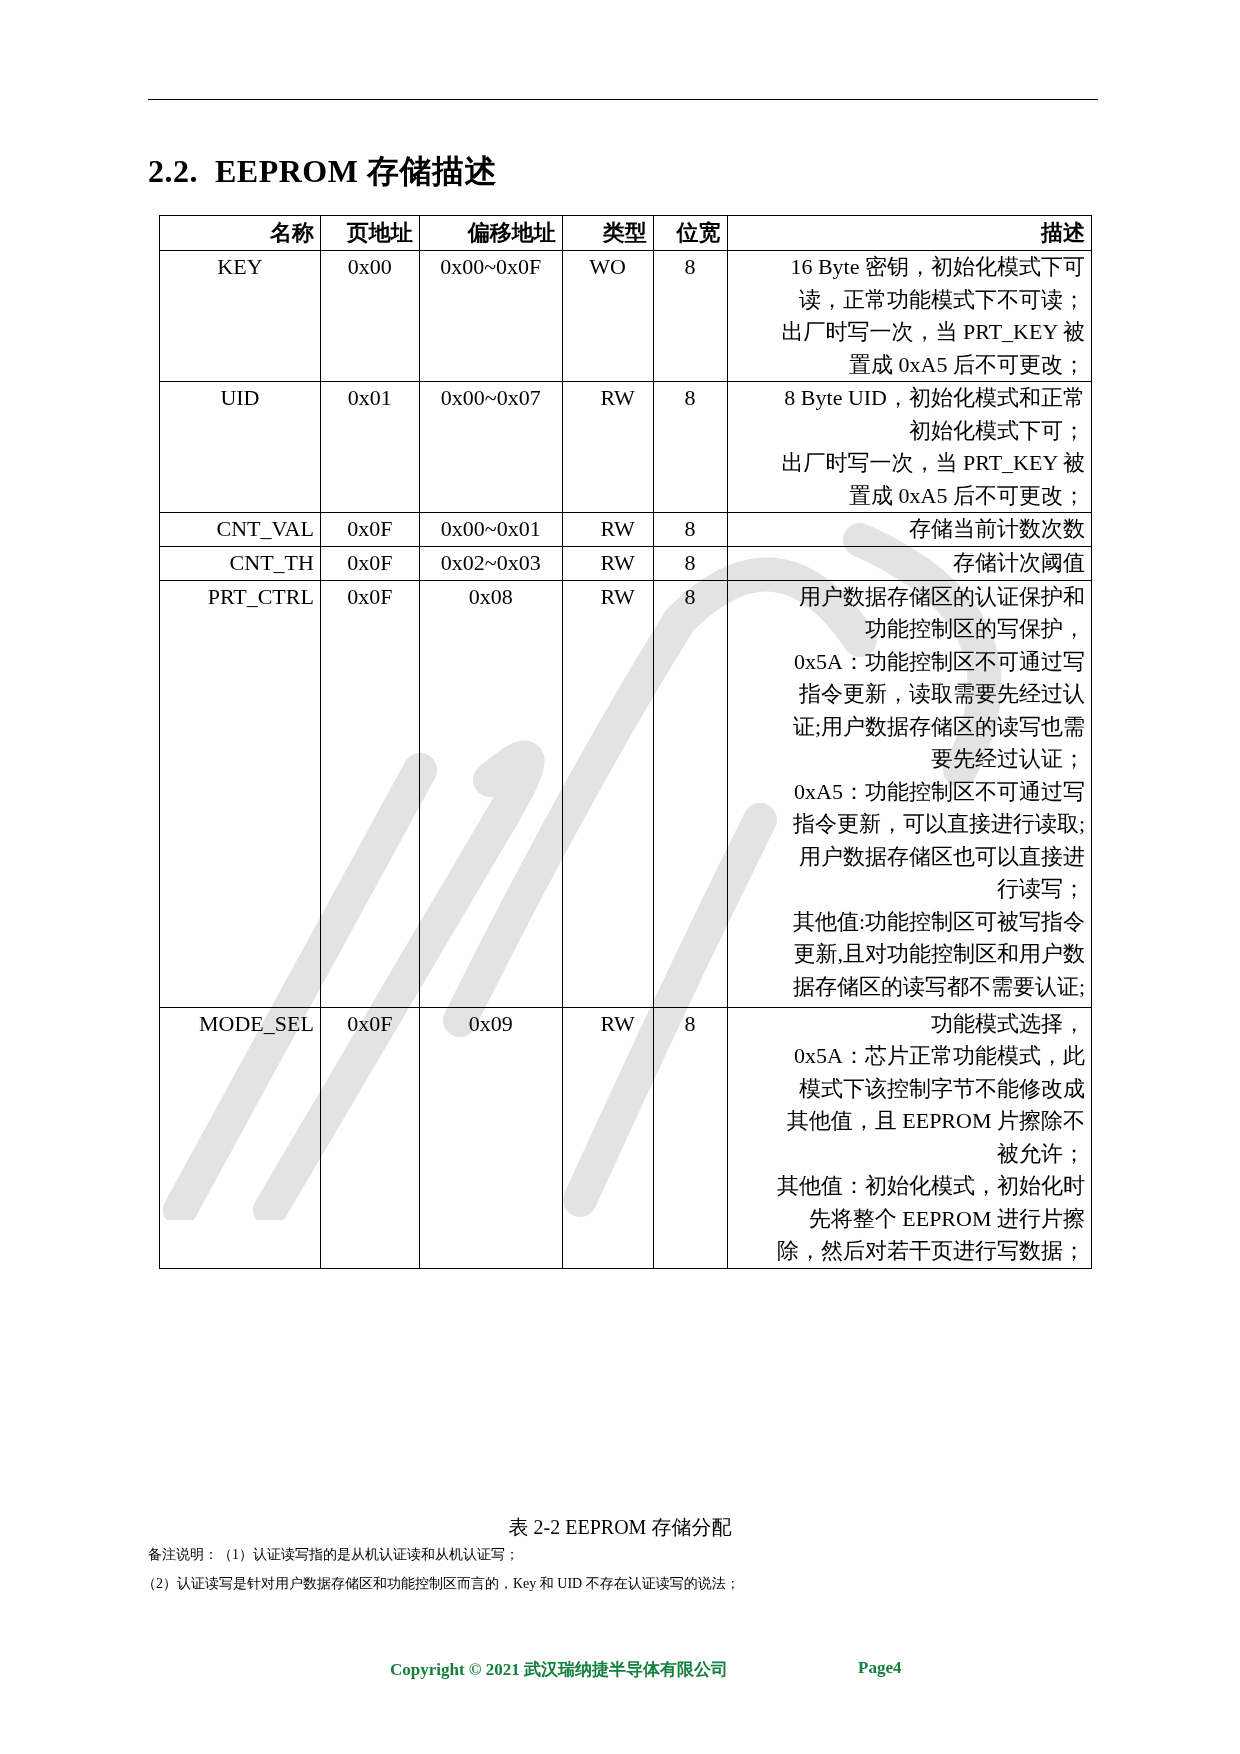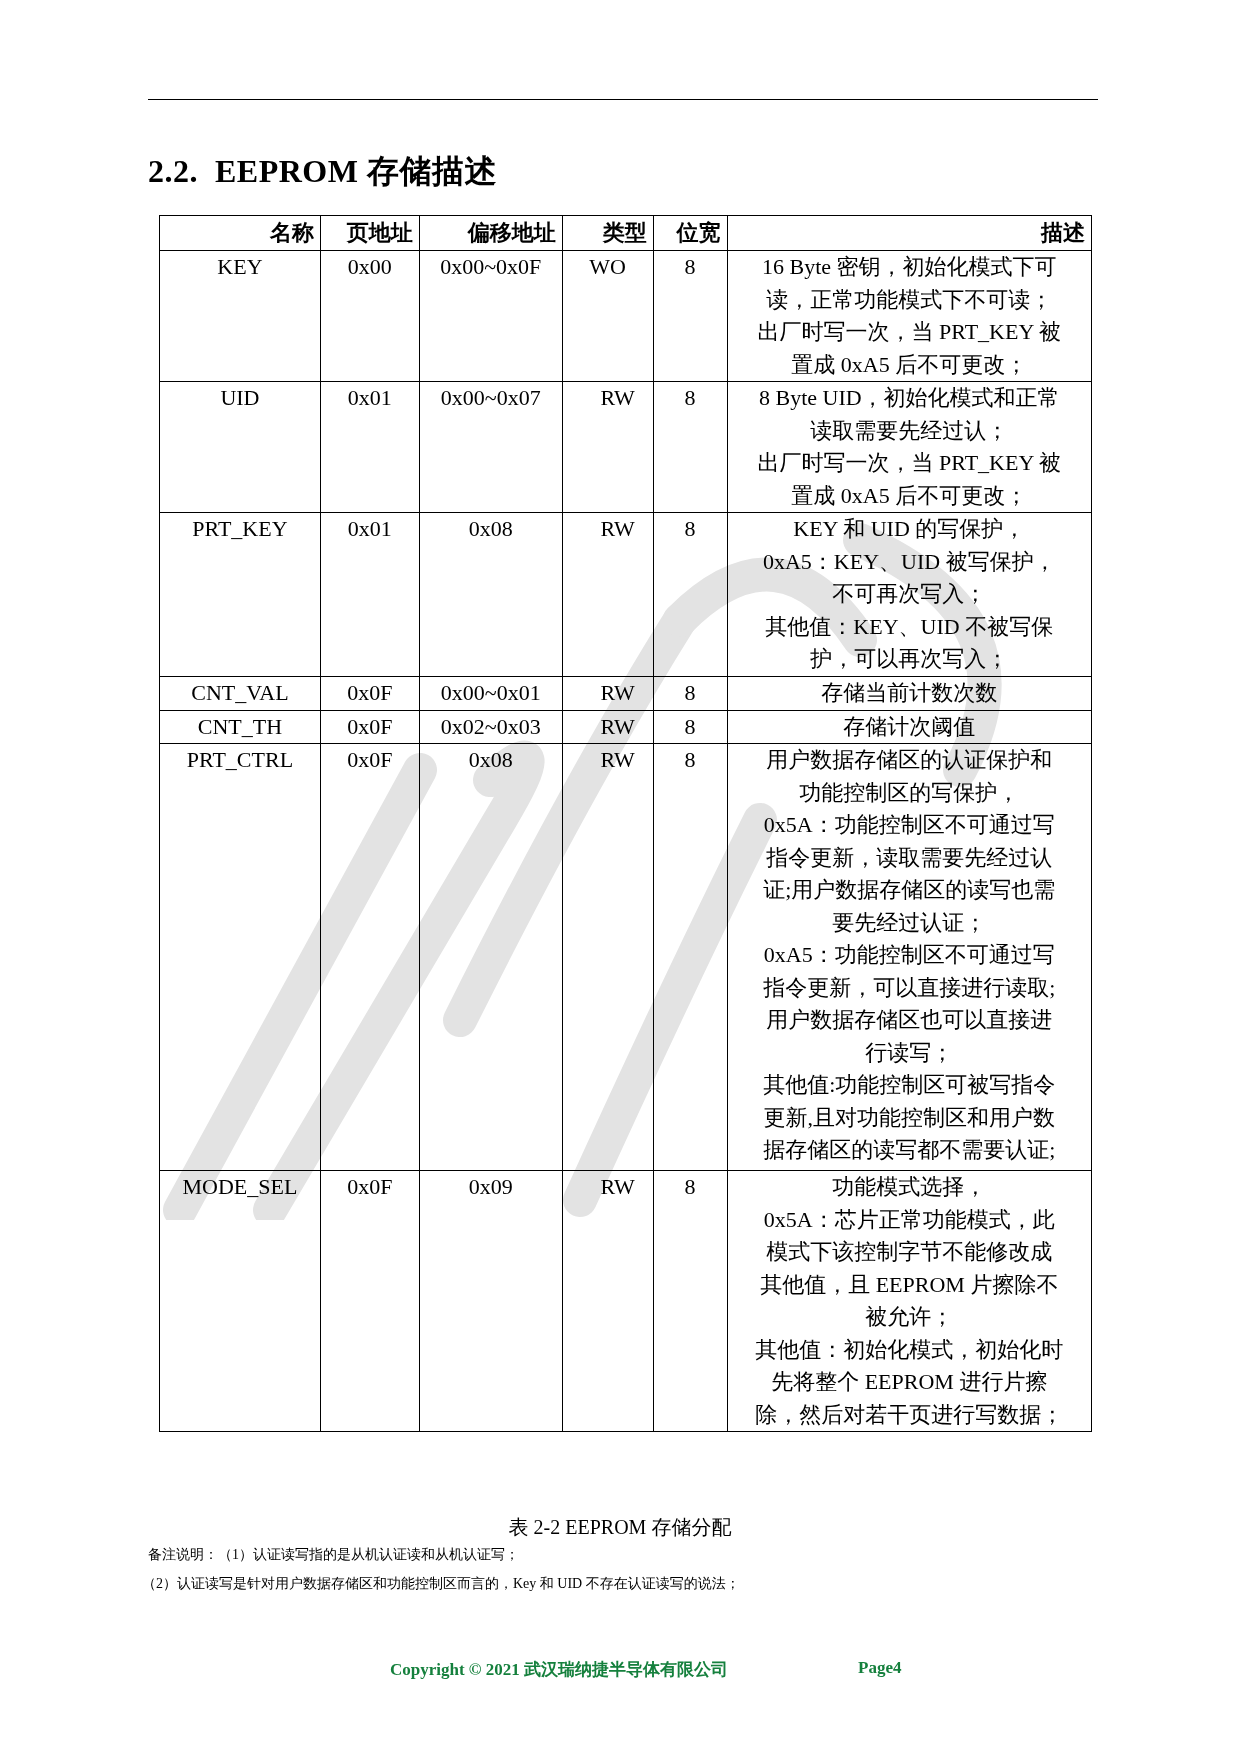--- a/index.html
+++ b/index.html
@@ -6,21 +6,21 @@
   body { width:1240px; height:1754px; position:relative; overflow:hidden;
          font-family:"Liberation Serif","DejaVu Serif",serif; color:#000; }
   .header-rule { position:absolute; left:148px; top:99px; width:950px; height:0; border-top:1.5px solid #000; }
   .section-title { position:absolute; left:148px; top:150px; font-size:32px; font-weight:bold; letter-spacing:0.5px; }
   .watermark { position:absolute; left:160px; top:520px; width:900px; height:700px; pointer-events:none; }
   table.mem { position:absolute; left:159px; top:215px; width:933px; border-collapse:collapse; font-size:22px; line-height:32.5px; }
   table.mem th, table.mem td { border:1.3px solid #000; vertical-align:top; padding:0 6px; }
   table.mem th { font-weight:bold; height:34px; line-height:34px; text-align:right; font-size:22px; }
   table.mem td.c { text-align:center; }
   table.mem td.r { text-align:right; padding-right:18px;margin-top:19px; }
-  table.mem td.l { text-align:center; }
+  table.mem td.l { text-align:right; }
   .desc-line { display:block; }
   .caption { position:absolute; left:0; width:1240px; top:1514px; text-align:center; font-size:20px; }
   .note { position:absolute; left:148px; font-size:14px; }
   .footer { position:absolute; top:1658px; font-size:17px; font-weight:bold; color:#15803d; }
 </style>
 </head>
 <body>
 
 <div class="header-rule"></div>
 
@@ -76,40 +76,26 @@
     </tr>
 
     <tr style="height:130px">
       <td class="c">UID</td>
       <td class="c">0x01</td>
       <td class="c">0x00~0x07</td>
       <td class="r">RW</td>
       <td class="c">8</td>
       <td class="l">
         <span class="desc-line">8 Byte UID，初始化模式和正常</span>
-        <span class="desc-line">读取需要先经过认；</span>
+        <span class="desc-line">初始化模式下可；</span>
         <span class="desc-line">出厂时写一次，当 PRT_KEY 被</span>
         <span class="desc-line">置成 0xA5 后不可更改；</span>
       </td>
     </tr>
 
-    <tr style="height:163px">
-      <td class="c">PRT_KEY</td>
-      <td class="c">0x01</td>
-      <td class="c">0x08</td>
-      <td class="r">RW</td>
-      <td class="c">8</td>
-      <td class="l">
-        <span class="desc-line">KEY 和 UID 的写保护，</span>
-        <span class="desc-line">0xA5：KEY、UID 被写保护，</span>
-        <span class="desc-line">不可再次写入；</span>
-        <span class="desc-line">其他值：KEY、UID 不被写保</span>
-        <span class="desc-line">护，可以再次写入；</span>
-      </td>
-    </tr>
 
 
     <tr style="height:34px">
       <td class="l">CNT_VAL</td>
       <td class="c">0x0F</td>
       <td class="c">0x00~0x01</td>
       <td class="r">RW</td>
       <td class="c">8</td>
       <td class="l">
         <span class="desc-line">存储当前计数次数</span>

